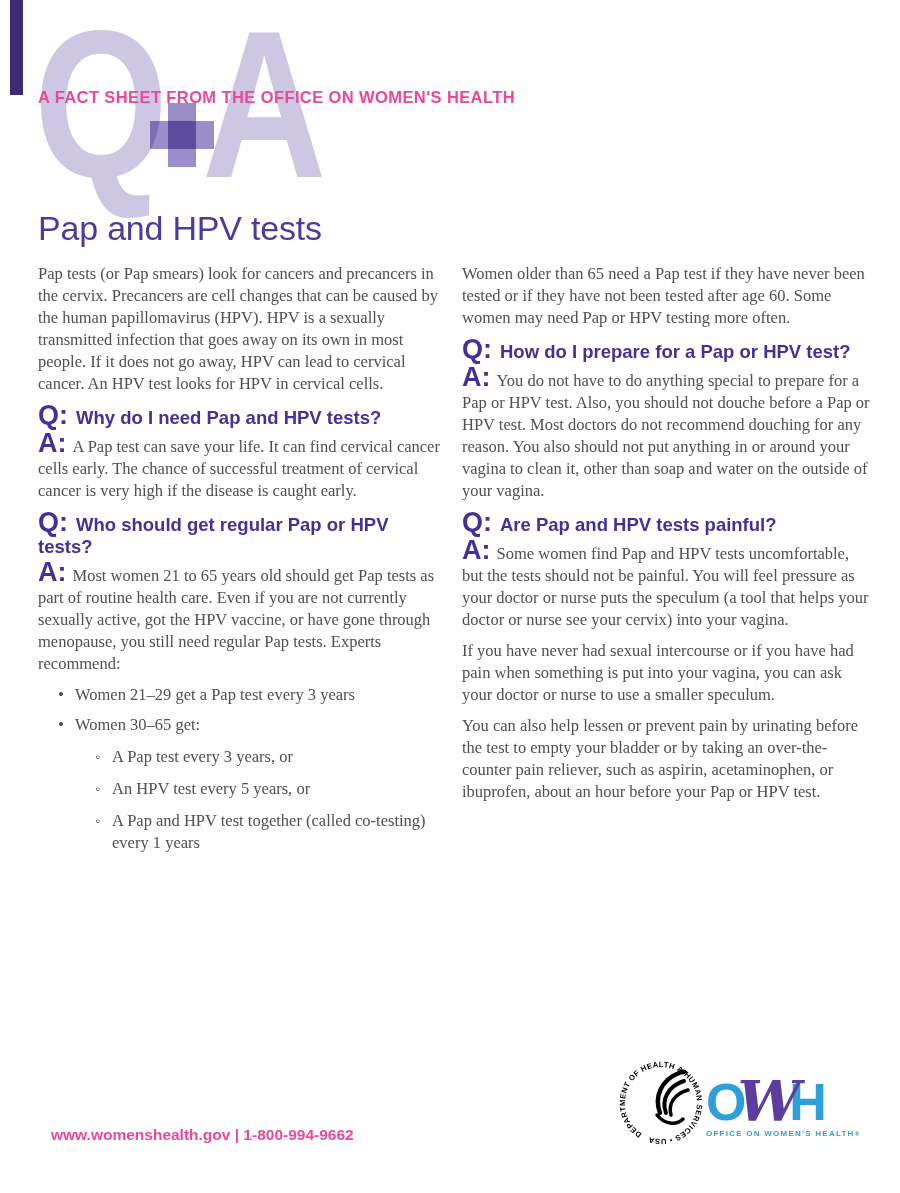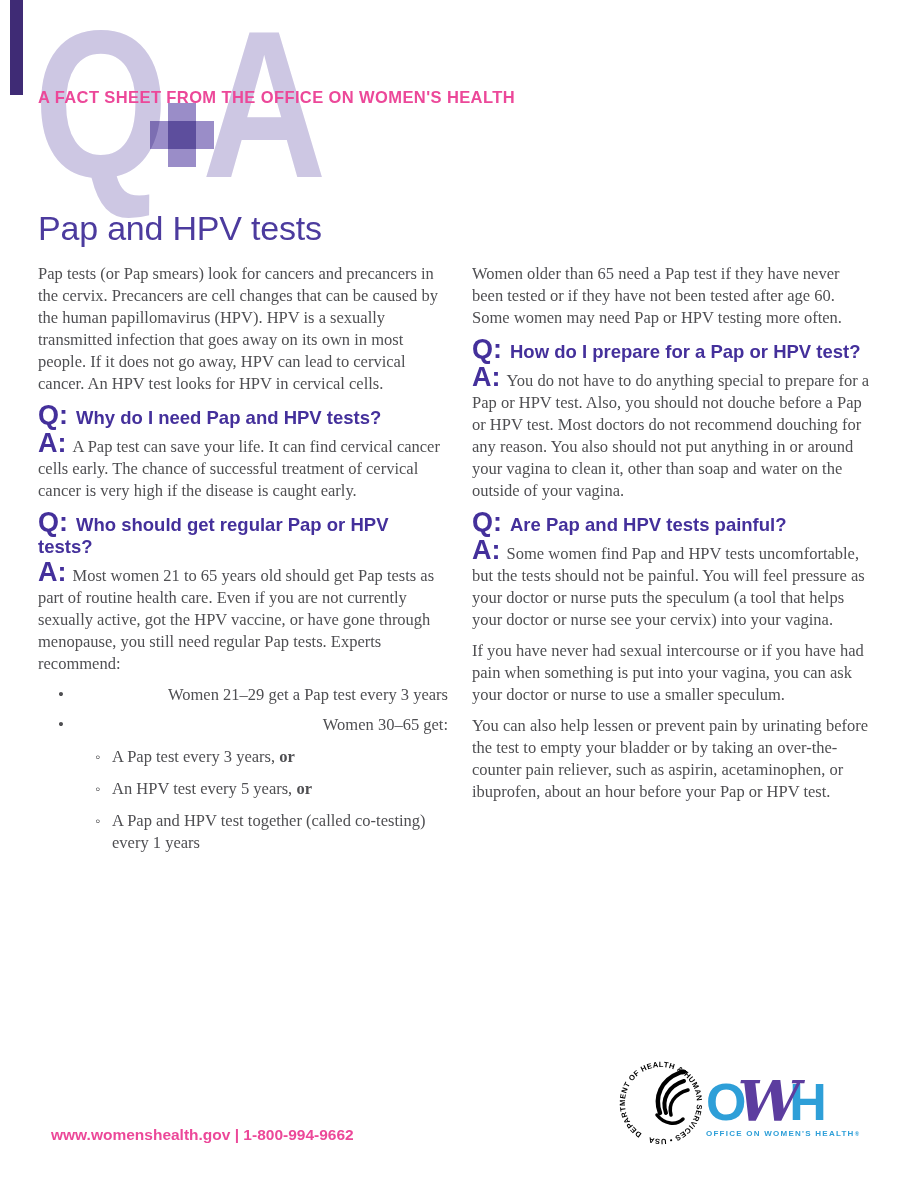--- a/index.html
+++ b/index.html
@@ -30,53 +30,53 @@
     font:700 16.5px/1.1 "Liberation Sans",sans-serif;
     letter-spacing:.4px;color:#ec4899;
   }
   
   .doc-title{
     margin:208px 0 0 38px;
     font:400 34px/40px "Liberation Sans",sans-serif;
     letter-spacing:-.2px;color:#4C3B9E;
   }
   
-  .columns{display:flex;gap:24px;margin:15px 30px 0 38px;}
+  .columns{display:flex;gap:14px;margin:15px 30px 0 38px;}
   .col-left{width:410px;flex:none;}
   .col-right{flex:1;min-width:0;}
   p.body{
     font-family:"Liberation Serif",serif;font-size:16.5px;line-height:22px;
     color:#4F4F52;margin:0 0 9px;
   }
   .q-head{margin:2px 0 7px;}
   .q-glyph{
     font:700 27px/22px "Liberation Sans",sans-serif;
     color:#44309B;margin-right:8px;
   }
   .q-text{
     font:700 18.5px/22px "Liberation Sans",sans-serif;
     color:#44309B;
   }
   .a-glyph{
     font:700 27px/10px "Liberation Sans",sans-serif;
     color:#44309B;margin-right:6px;
   }
-  ul.blist{list-style:none;margin:4px 0 8px;padding:0 0 0 20px;text-align:right;}
+  ul.blist{list-style:none;margin:4px 0 8px;padding:0 0 0 20px;}
   ul.blist li{
     position:relative;padding-left:17px;margin:0 0 8px;
     font-family:"Liberation Serif",serif;font-size:16.5px;line-height:22px;color:#4F4F52;
   }
   ul.blist li::before{content:"\2022";position:absolute;left:0;top:0;font-size:17px;}
   ul.sublist{list-style:none;margin:10px 0 8px;padding:0 0 0 57px;}
   ul.sublist li{
     position:relative;padding-left:17px;margin:0 0 10px;
     font-family:"Liberation Serif",serif;font-size:16.5px;line-height:22px;color:#4F4F52;
   }
   ul.sublist li::before{content:"\25E6";position:absolute;left:0;top:0;font-size:15px;}
-  .bold-or{font-weight:700;}
+  .bold-or{font-weight:400;}
   
   .footer-contact{
     position:absolute;left:38px;top:1126px;
     font:700 15.5px/1.2 "Liberation Sans",sans-serif;
     color:#ec4899;
     margin-left:13px;
   }
   .hhs-seal{position:absolute;left:611px;top:1053px;width:100px;height:100px;}
   .owh-logo{position:absolute;left:706px;top:1074px;width:152px;text-align:left;}
   .owh-letters{white-space:nowrap;height:58px;}

